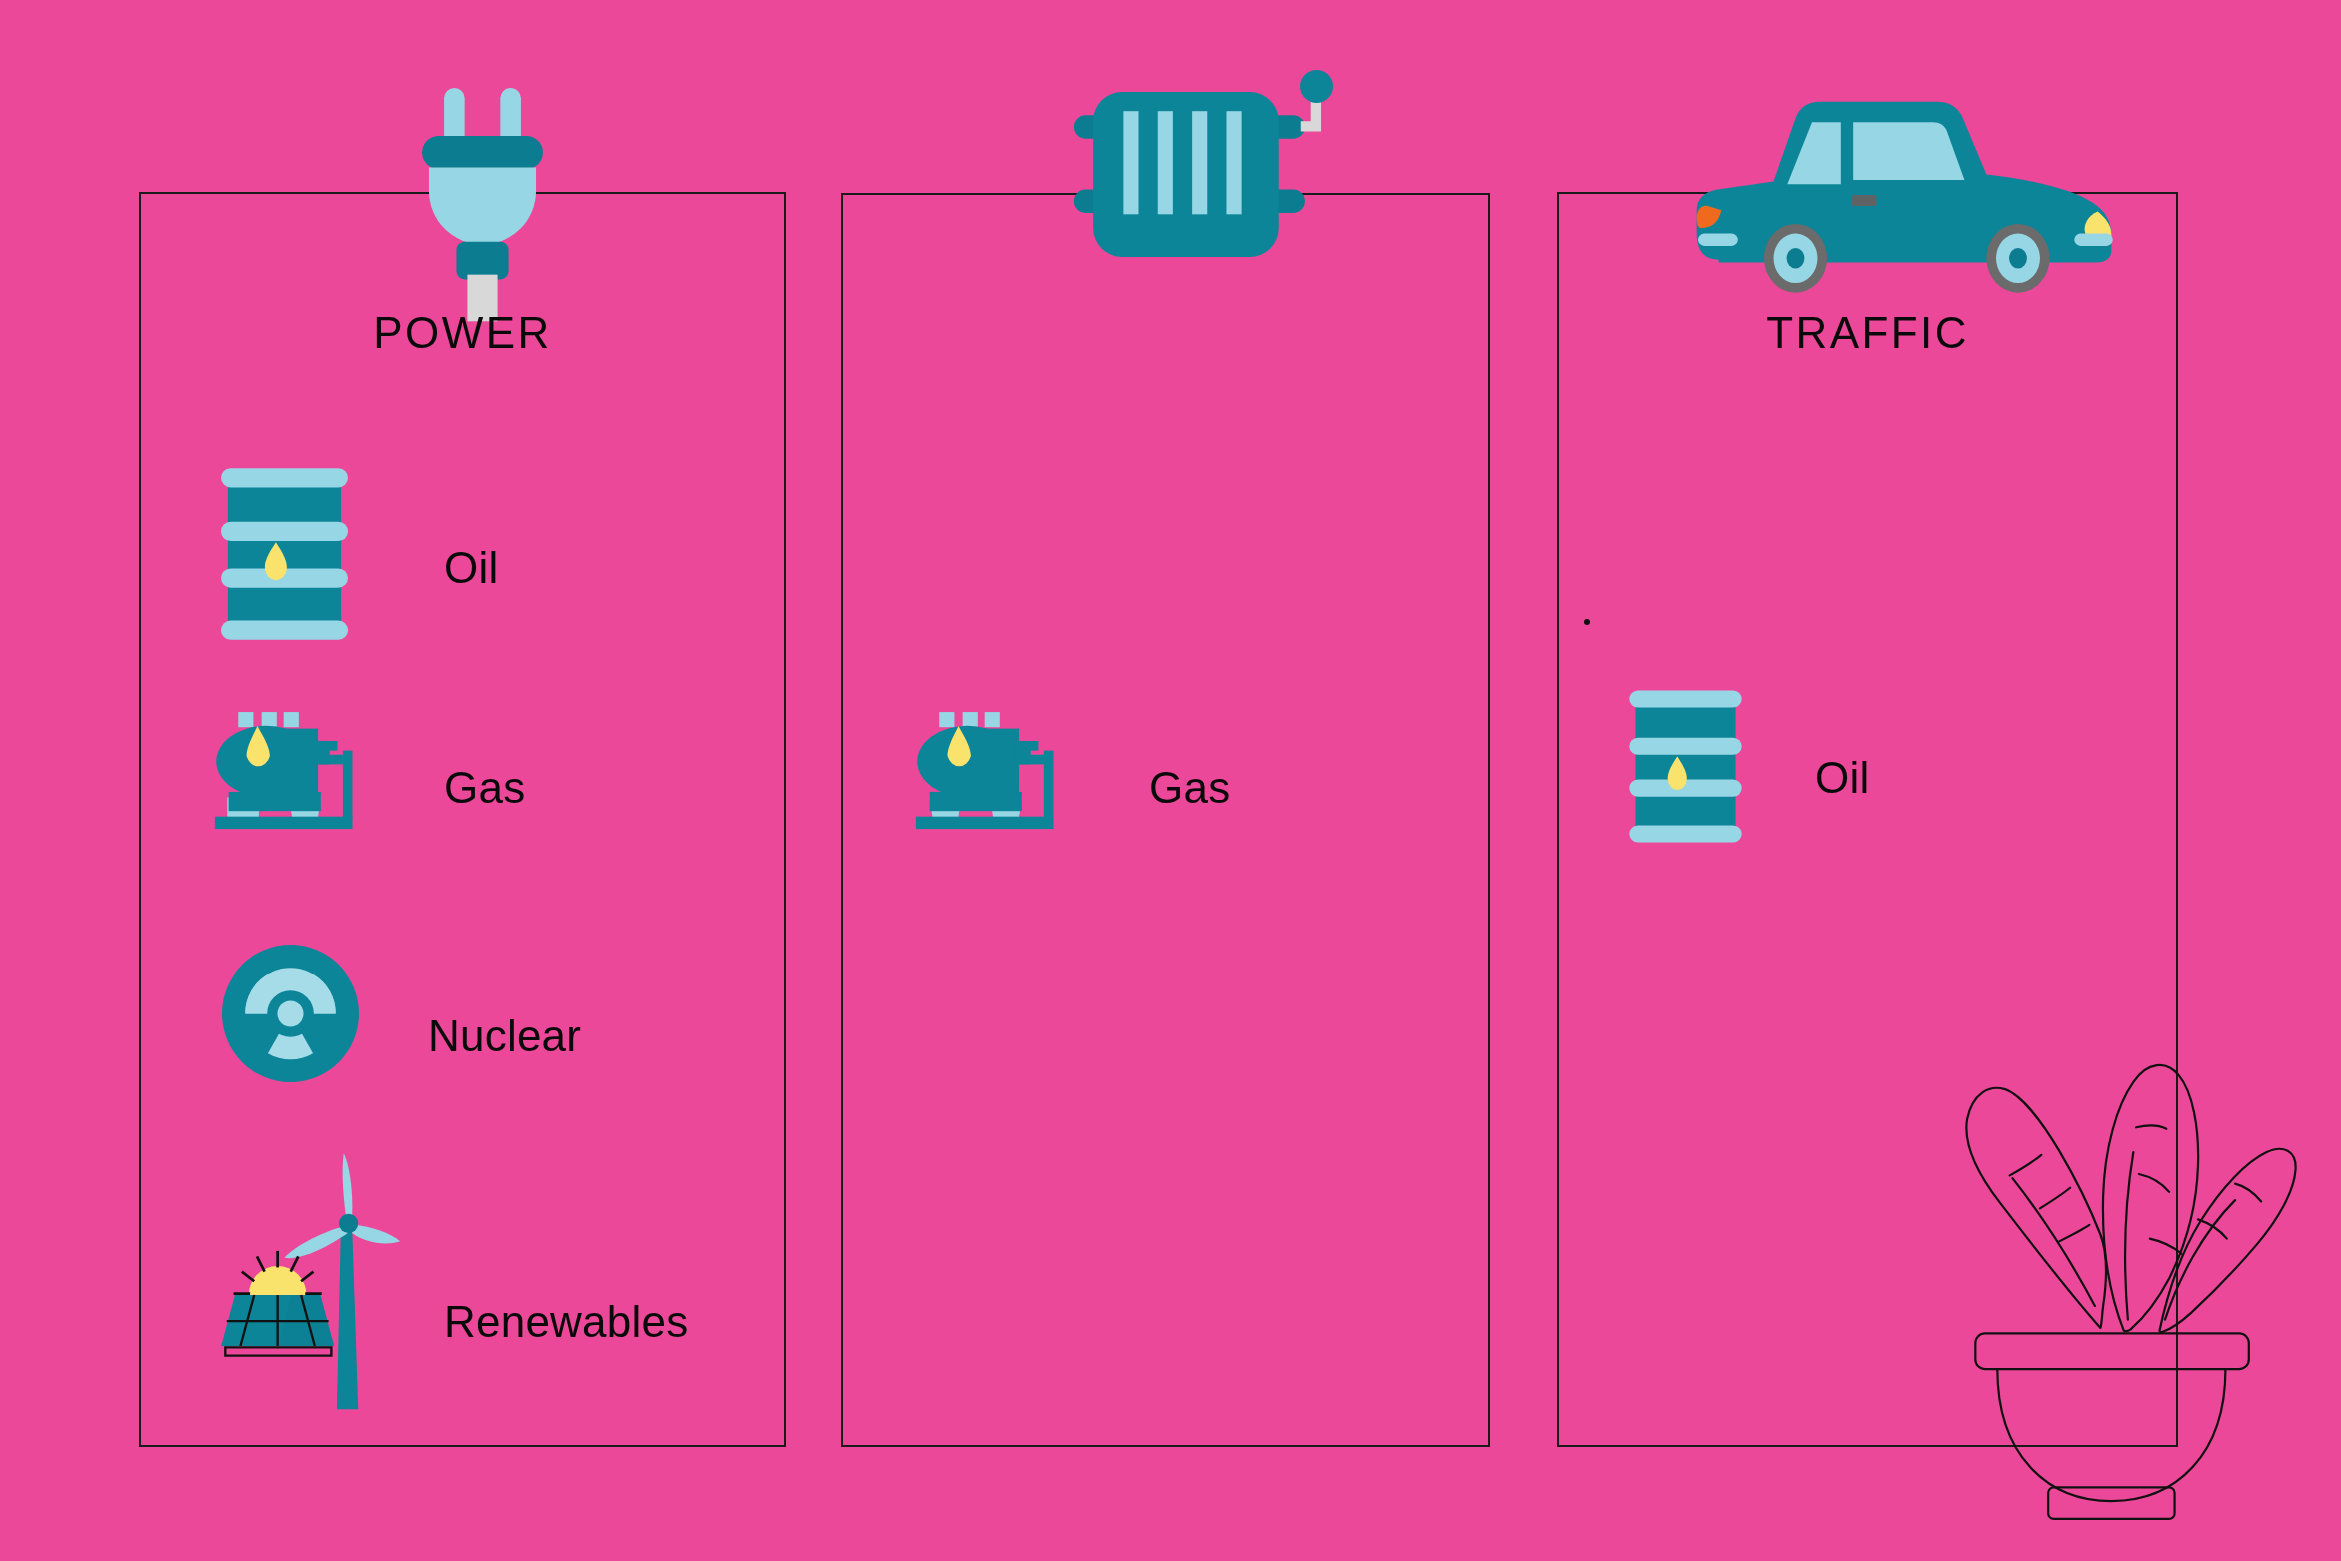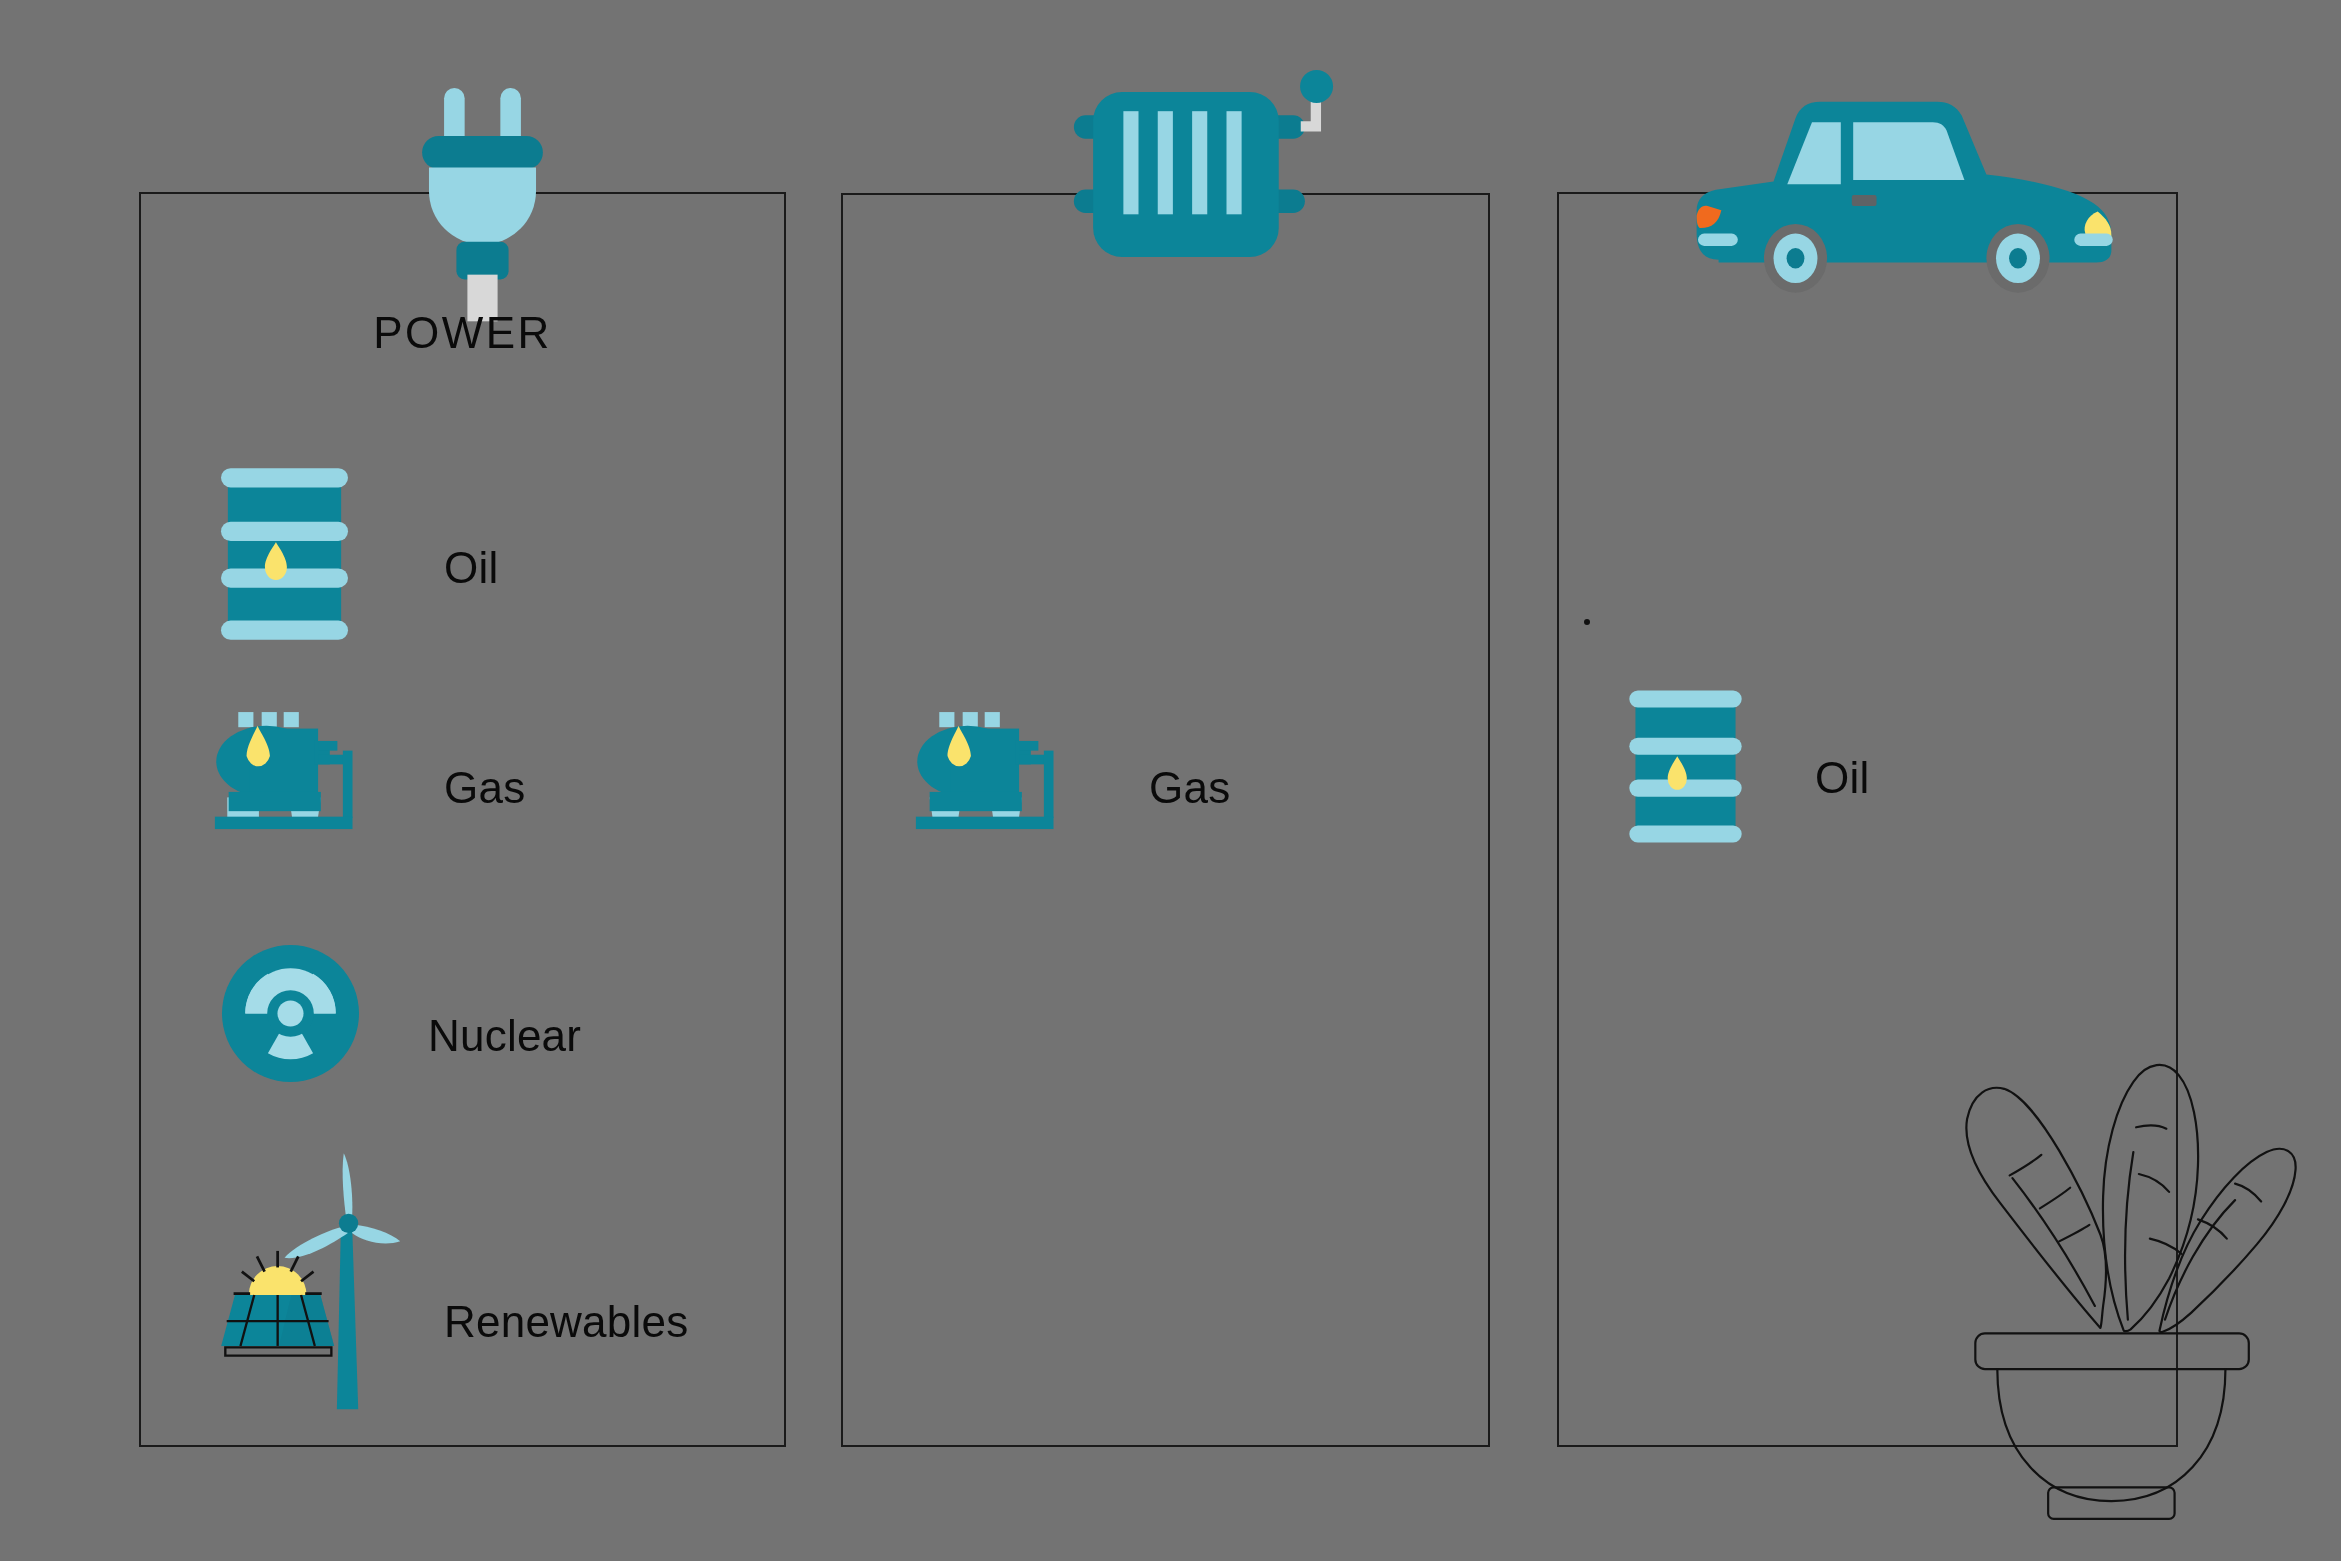--- a/index.html
+++ b/index.html
@@ -8,21 +8,21 @@
     padding: 0;
     background: #FDFDF0;
   }
   body {
     font-family: "Liberation Sans", sans-serif;
   }
   #stage {
     position: relative;
     width: 2342px;
     height: 1562px;
-    background: #737373;
+    background: #ec4899;
     overflow: hidden;
   }
   .panel {
     position: absolute;
     border: 2.1px solid #1a1a1a;
     box-sizing: border-box;
     background: transparent;
   }
   .panel-title {
     position: absolute;
@@ -217,20 +217,21 @@
       <rect x="558" y="212" width="56" height="18" rx="9" fill="#97D6E4"></rect>
       <ellipse cx="152" cy="248" rx="46" ry="50" fill="#6B6B6B"></ellipse>
       <ellipse cx="152" cy="248" rx="32" ry="36" fill="#97D6E4"></ellipse>
       <ellipse cx="152" cy="248" rx="13" ry="15" fill="#0C7C90"></ellipse>
       <ellipse cx="476" cy="248" rx="46" ry="50" fill="#6B6B6B"></ellipse>
       <ellipse cx="476" cy="248" rx="32" ry="36" fill="#97D6E4"></ellipse>
       <ellipse cx="476" cy="248" rx="13" ry="15" fill="#0C7C90"></ellipse>
     </svg>
   </div>
 
+  <div class="panel-title" style="left:1557px; top:311px; width:621px; font-size:44px;">TRAFFIC</div>
 
   <div class="dot-mark" style="left:1584px; top:619px;"></div>
 
   <div class="icon-abs" style="left:1629px; top:687px; width:113px; height:159px;">
     <svg viewBox="0 0 164 232" width="113" height="159">
       <rect x="9" y="14" width="146" height="202" fill="#0C8599"></rect>
       <rect x="0" y="5" width="164" height="25" rx="12.5" fill="#97D6E4"></rect>
       <rect x="0" y="74" width="164" height="25" rx="12.5" fill="#97D6E4"></rect>
       <rect x="0" y="135" width="164" height="25" rx="12.5" fill="#97D6E4"></rect>
       <rect x="0" y="202" width="164" height="25" rx="12.5" fill="#97D6E4"></rect>

